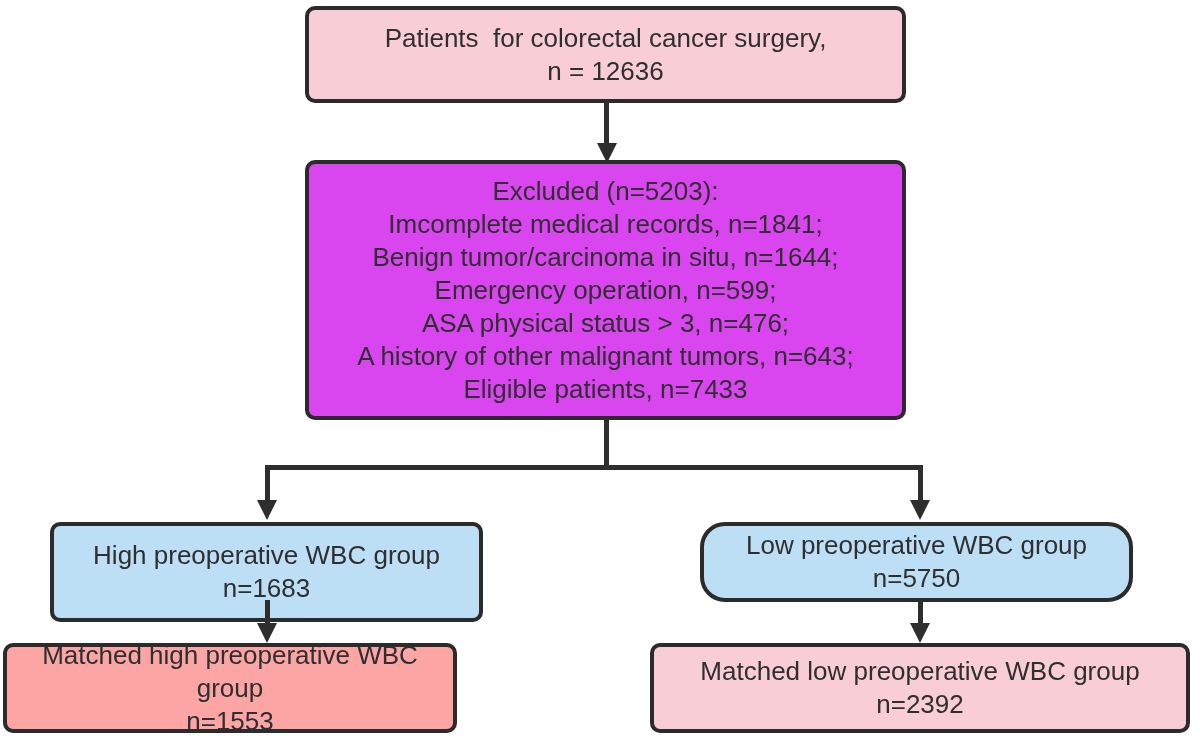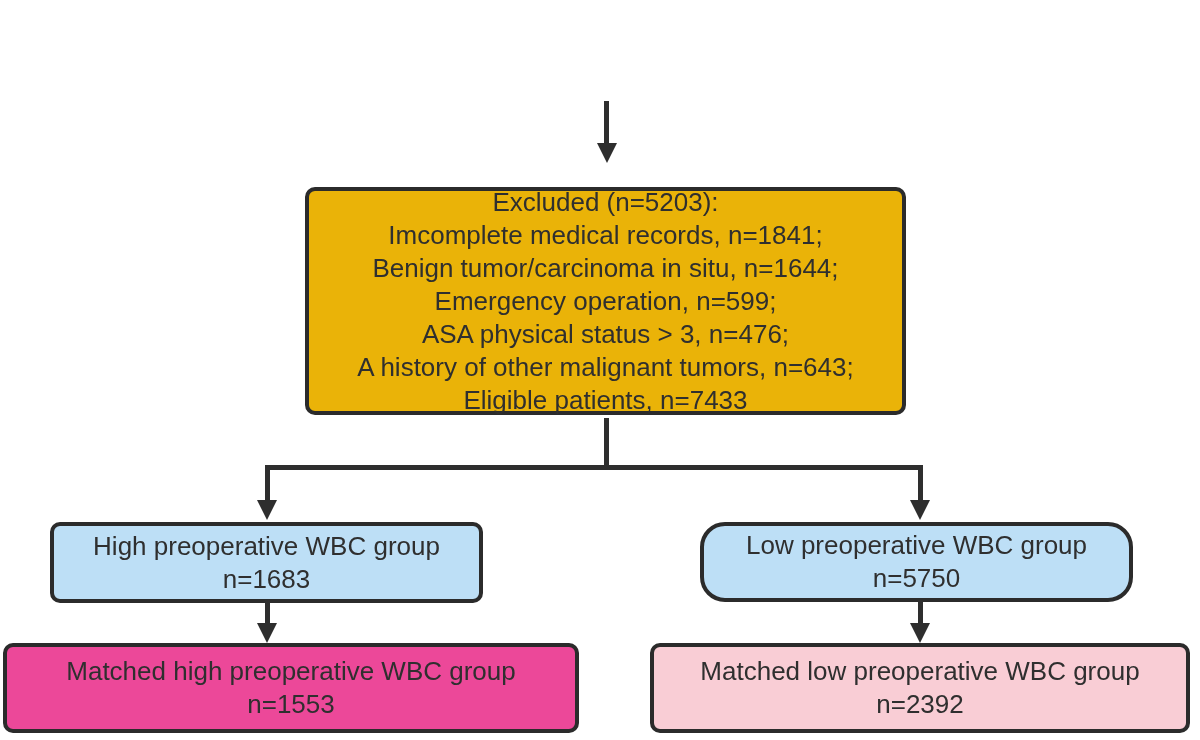--- a/index.html
+++ b/index.html
@@ -34,58 +34,62 @@
     border-left: 10px solid transparent;
     border-right: 10px solid transparent;
     border-top: 20px solid #2e2e2e;
   }
 </style>
 </head>
 <body>
 
 <div class="canvas">
 
+  <div class="box" style="left: 305px; top: 6px; width: 601px; height: 97px; background: rgb(249, 205, 213);">
+    <div class="txt">Patients  for colorectal cancer surgery,
+n = 12636</div>
+  </div>
 
   <div class="line" style="left:604px; top:101px; width:5px; height:44px;"></div>
   <div class="head" style="left:597px; top:143px;"></div>
 
-  <div class="box" style="left: 305px; top: 160px; width: 601px; height: 228px; background: #eab308; margin-top: 27px;">
+  <div class="box" style="left: 305px; top: 160px; width: 601px; height: 260px; background: #d946ef;">
     <div class="txt">Excluded (n=5203):
 Imcomplete medical records, n=1841;
 Benign tumor/carcinoma in situ, n=1644;
 Emergency operation, n=599;
 ASA physical status &gt; 3, n=476;
 A history of other malignant tumors, n=643;
 Eligible patients, n=7433</div>
   </div>
 
   <div class="line" style="left:604px; top:418px; width:5px; height:52px;"></div>
   <div class="line" style="left:265px; top:465px; width:658px; height:5px;"></div>
   <div class="line" style="left:265px; top:465px; width:5px; height:37px;"></div>
   <div class="head" style="left:257px; top:500px;"></div>
   <div class="line" style="left:918px; top:465px; width:5px; height:37px;"></div>
   <div class="head" style="left:910px; top:500px;"></div>
 
-  <div class="box" style="left: 50px; top: 522px; width: 433px; height: 81px; background: rgb(189, 223, 246); align-items: center;">
+  <div class="box" style="left: 50px; top: 522px; width: 433px; height: 100px; background: rgb(189, 223, 246); align-items: center;">
     <div class="txt">High preoperative WBC group
 n=1683</div>
   </div>
 
   <div class="box" style="left: 700px; top: 522px; width: 433px; height: 80px; background: rgb(189, 223, 246); border-radius: 25px;">
     <div class="txt">Low preoperative WBC group
 n=5750</div>
   </div>
 
   <div class="line" style="left:265px; top:600px; width:5px; height:26px;"></div>
   <div class="head" style="left:257px; top:623px;"></div>
 
   <div class="line" style="left:918px; top:600px; width:5px; height:26px;"></div>
   <div class="head" style="left:910px; top:623px;"></div>
 
-  <div class="box" style="left: 3px; top: 643px; width: 576px; height: 90px; background: #ec4899;">
+  <div class="box" style="left: 3px; top: 643px; width: 454px; height: 90px; background: #fca5a5;">
     <div class="txt">Matched high preoperative WBC group
 n=1553</div>
   </div>
 
   <div class="box" style="left: 650px; top: 643px; width: 540px; height: 90px; background: rgb(249, 205, 213);">
     <div class="txt">Matched low preoperative WBC group
 n=2392</div>
   </div>
 
 </div>

